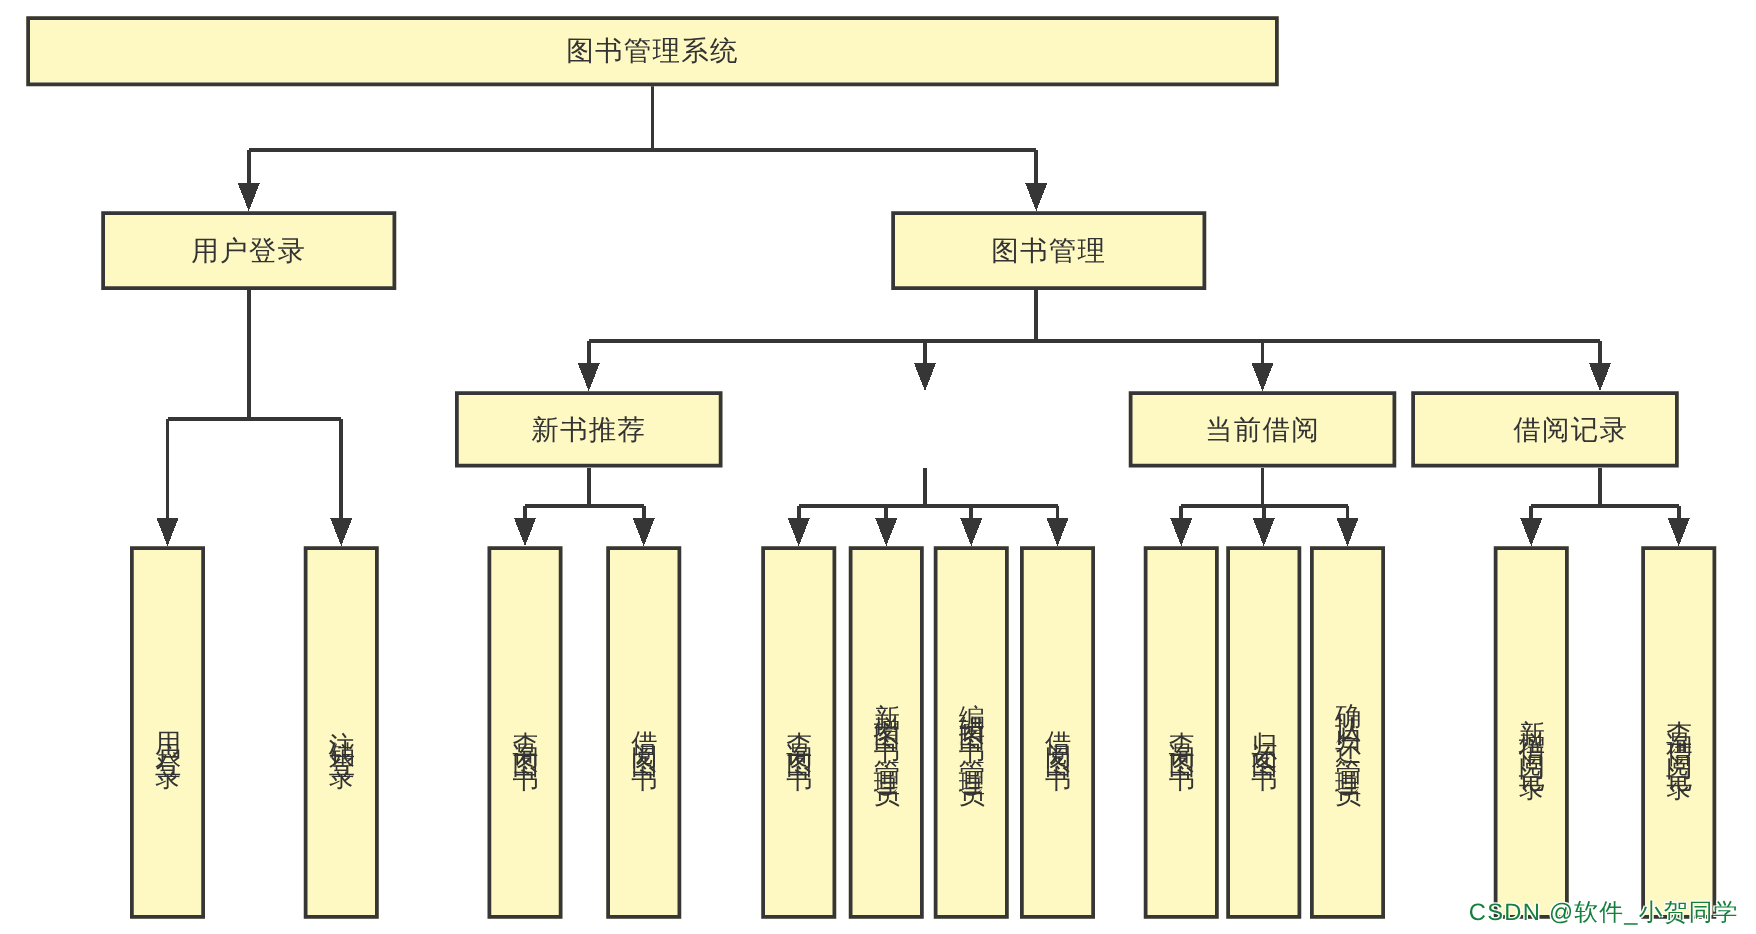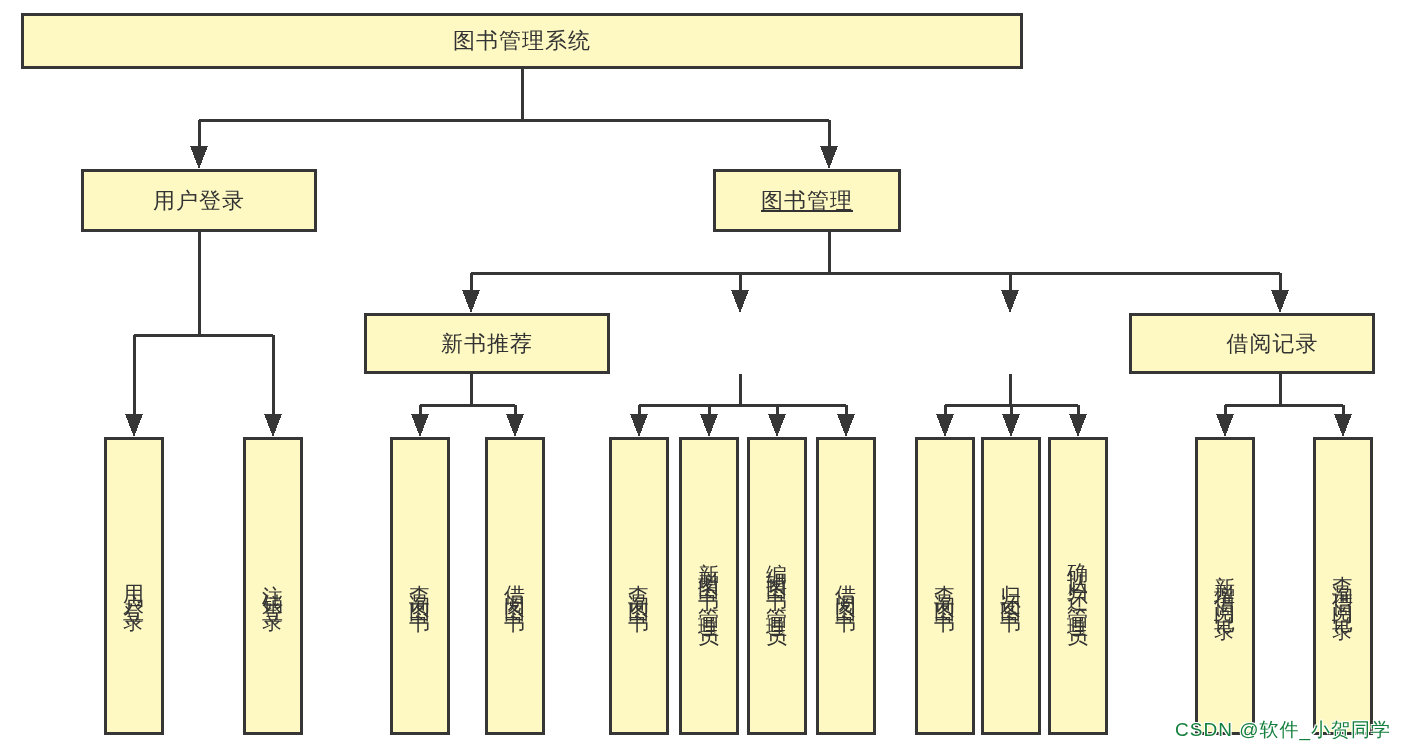--- a/index.html
+++ b/index.html
@@ -25,22 +25,22 @@
     display: flex;
     align-items: center;
     justify-content: center;
     font-size: 22px;
     letter-spacing: 1px;
     text-align: center;
     white-space: nowrap;
   }
   .node.root   { left: 21px;  top: 13px;  width: 1002px; height: 56px; }
   .node.lvl1a  { left: 81px;  top: 169px; width: 236px;  height: 63px; }
-  .node.lvl1b  { left: 713px; top: 169px; width: 188px;  height: 63px; text-decoration: underline; }
-  .node.lvl2   { top: 313px;  height: 61px; width: 246px; }
+  .node.lvl1b  { left: 713px; top: 169px; width: 252px;  height: 63px; }
+  .node.lvl2   { top: 313px;  height: 61px; width: 214px; }
   .node.l2a { left: 364px; }
   .node.l2b { left: 633px; }
   .node.l2c { left: 903px; }
   .node.l2d { left: 1129px; padding-left: 41px; }
   .node.leaf {
     top: 437px;
     width: 60px;
     height: 298px;
     writing-mode: vertical-rl;
     text-orientation: mixed;
@@ -130,20 +130,23 @@
   <div class="node lvl1a">
     <span>用户登录</span>
   </div>
   <div class="node lvl1b">
     <span>图书管理</span>
   </div>
 
   <div class="node lvl2 l2a">
     <span>新书推荐</span>
   </div>
+  <div class="node lvl2 l2c">
+    <span>当前借阅</span>
+  </div>
   <div class="node lvl2 l2d">
     <span>借阅记录</span>
   </div>
 
   <div class="node leaf p1">
     <span>用户登录</span>
   </div>
   <div class="node leaf p2">
     <span>注销登录</span>
   </div>

